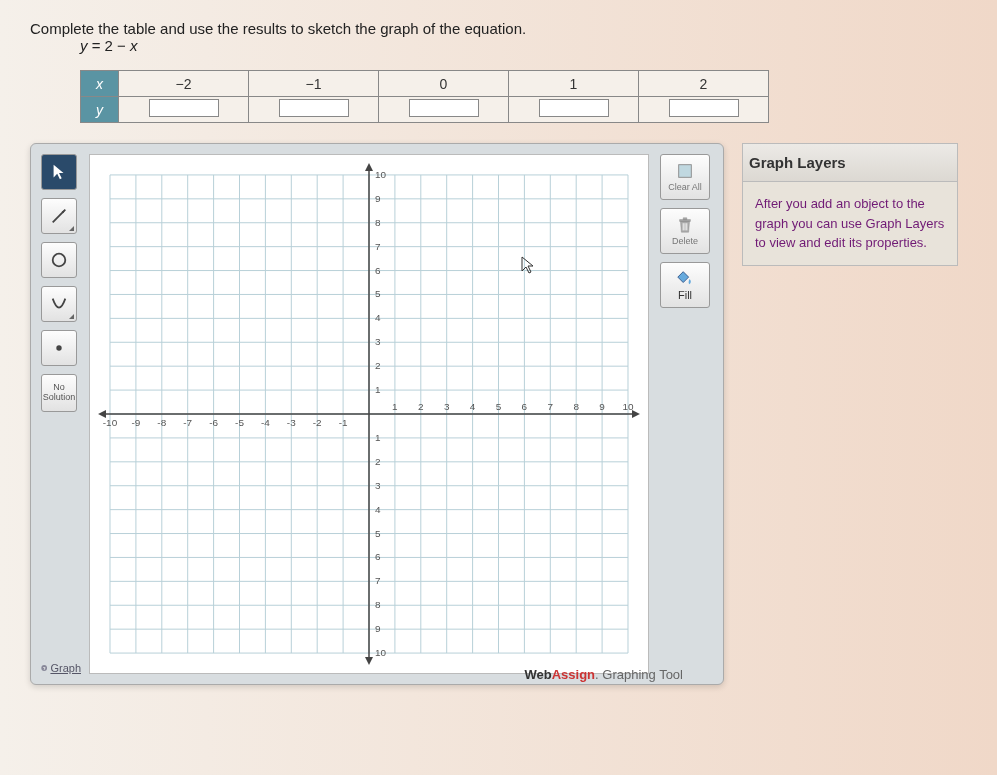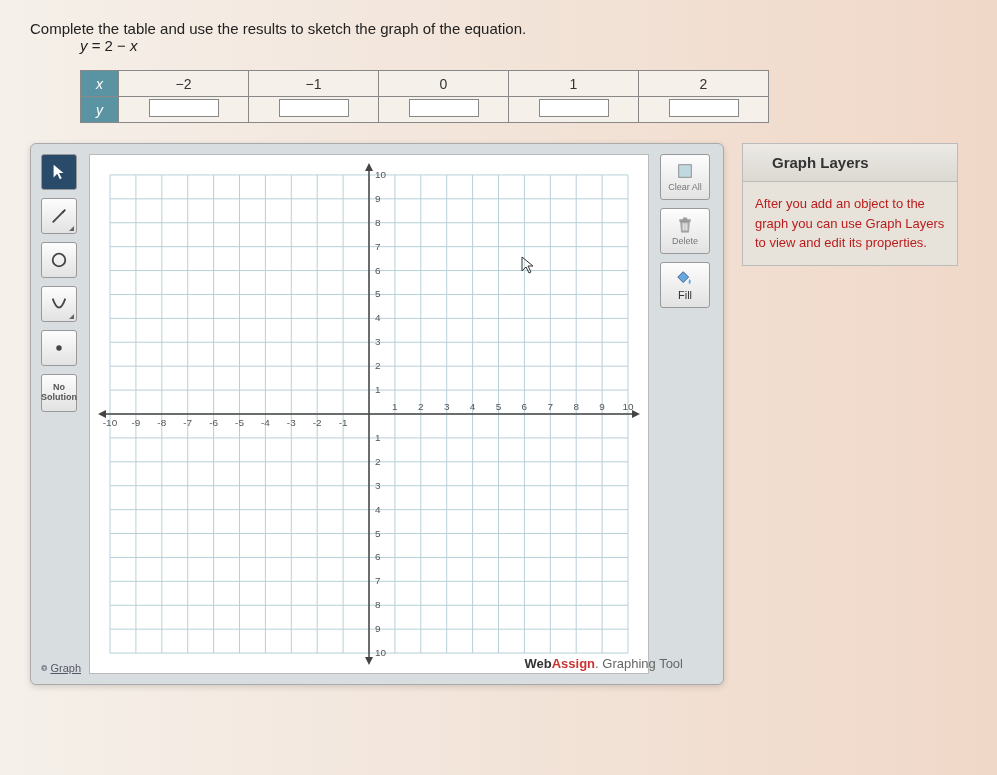--- a/index.html
+++ b/index.html
@@ -39,21 +39,21 @@
   padding: 10px;
   display: flex;
   gap: 8px;
   position: relative;
   box-shadow: 0 2px 6px rgba(0,0,0,0.15);
 }
 .toolbar-left { display: flex; flex-direction: column; gap: 8px; width: 40px; }
 .tool-btn {
   width: 36px; height: 36px; background: linear-gradient(#fdfdfd,#e2e2e2);
   border: 1px solid #999; border-radius: 3px; display:flex;
-  align-items:center; justify-content:center; cursor:pointer; position:relative;font-weight:bold;
+  align-items:center; justify-content:center; cursor:pointer; position:relative;
 }
 .tool-btn.active { background: #2a4a6a; color:#fff; }
 .tool-btn.nosol { height: 38px; font-size: 9px; text-align:center; line-height:1.1; color:#555;}
 .corner-tri { position:absolute; right:2px; bottom:2px; width:0;height:0;
   border-left:5px solid transparent; border-bottom:5px solid #666;}
 .help-link { margin-top: auto; font-size: 11px; color:#556; text-decoration: underline; cursor:pointer; display:flex; align-items:center; gap:3px;}
 
 .graph-svg-wrap {
   background: #fff; border:1px solid #bbb; width: 560px; height: 520px;
   position: relative; flex-shrink:0;
@@ -63,35 +63,35 @@
 .grid line.axis { stroke:#444; stroke-width:1.5; }
 .grid text { font-size:10px; fill:#555; }
 
 .toolbar-right { display:flex; flex-direction:column; gap:8px; width:56px; align-items:center;}
 .act-btn { width:50px; height:46px; background:linear-gradient(#fdfdfd,#e2e2e2);
   border:1px solid #999; border-radius:3px; font-size:9px; display:flex;
   flex-direction:column; align-items:center; justify-content:center; gap:2px;
   color:#777; cursor:pointer;}
 .act-btn.fill { font-size:11px; color:#333; }
 
-.footer-brand { position:absolute; bottom:13px; right:40px; font-size:13px;}
+.footer-brand { position:absolute; bottom:2px; right:40px; font-size:13px;}
 .footer-brand .wa1{color:#333; font-weight:bold;}
 .footer-brand .wa2{color:#c33; font-weight:bold;}
 .footer-brand .gt{color:#666;}
 
 .cursor-img { position:absolute; pointer-events:none; }
 
 .layers-panel {
   margin-left: 18px; width: 216px;
   display:flex; flex-direction:column;
 }
 .layers-hdr { background: linear-gradient(#eceae6,#dcd8d2); border:1px solid #bbb;
-  padding:10px 29px; font-weight:bold; color:#333; font-size:15px;}
+  padding:10px 6px; font-weight:bold; color:#333; font-size:15px;}
 .layers-body { background:#e8e3da; border:1px solid #bbb; border-top:none;
-  padding:12px; font-size:13px; color:#b91c1c; line-height:1.5;}
+  padding:12px; font-size:13px; color:#701a75; line-height:1.5;}
 
 .icon-svg{width:18px;height:18px;}
 </style>
 </head>
 <body>
 
 <div class="instruction">Complete the table and use the results to sketch the graph of the equation.</div>
 <div class="equation">
   <span>y</span><span class="num"> = </span><span class="num">2</span><span class="num"> − </span><span>x</span>
 </div>

